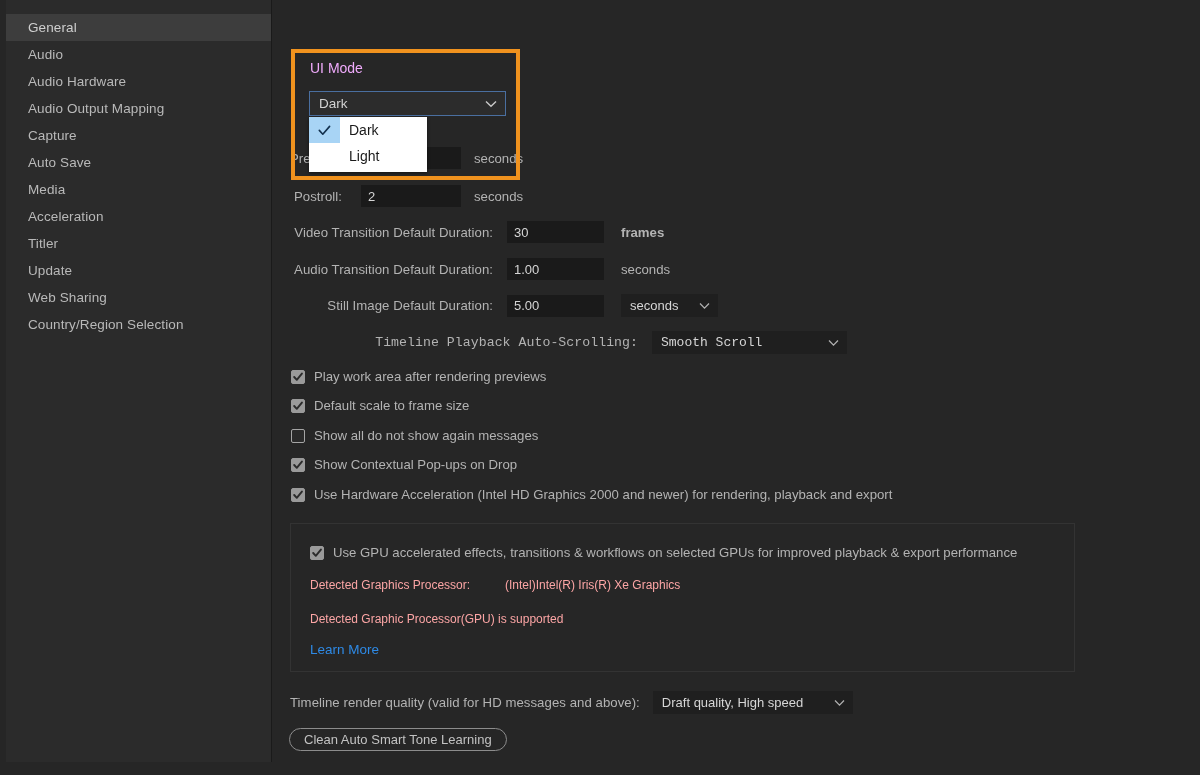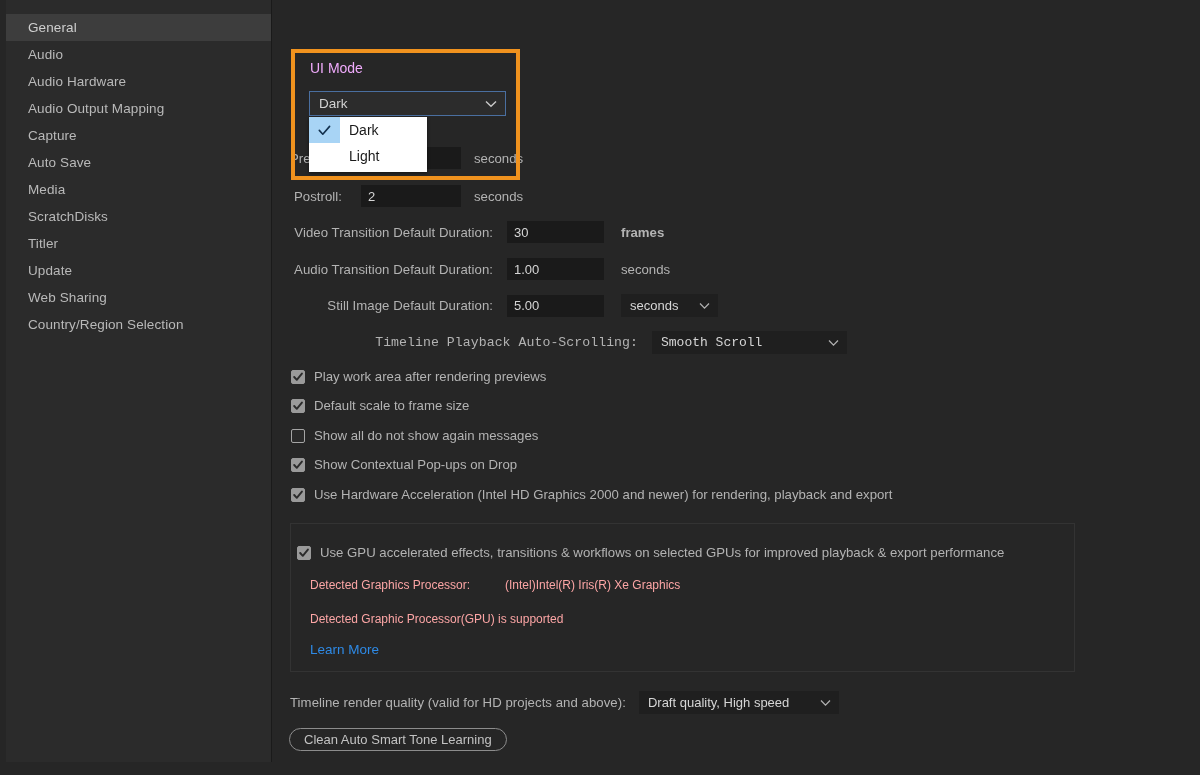--- a/index.html
+++ b/index.html
@@ -184,21 +184,21 @@
 <div id="app">
 
   <div id="sidebar">
     <div class="side-item selected"><span>General</span></div>
     <div class="side-item"><span>Audio</span></div>
     <div class="side-item"><span>Audio Hardware</span></div>
     <div class="side-item"><span>Audio Output Mapping</span></div>
     <div class="side-item"><span>Capture</span></div>
     <div class="side-item"><span>Auto Save</span></div>
     <div class="side-item"><span>Media</span></div>
-    <div class="side-item"><span>ScratchDisks</span></div>
+    <div class="side-item"><span>Acceleration</span></div>
     <div class="side-item"><span>Titler</span></div>
     <div class="side-item"><span>Update</span></div>
     <div class="side-item"><span>Web Sharing</span></div>
     <div class="side-item"><span>Country/Region Selection</span></div>
   </div>
 
   <div id="main">
 
     <div class="row" style="left:17px; top:147px;">
       <span class="lbl" style="width:56px; text-align:left;">Preroll:</span>
@@ -286,37 +286,37 @@
       <span class="cb on">
         <svg width="10" height="10" viewBox="0 0 10 10">
             <path d="M1.2 5 L3.8 7.8 L8.9 1.6" fill="none" stroke="#2b2b2b" stroke-width="1.9" stroke-linecap="round" stroke-linejoin="round"></path>
           </svg>
       </span>
       <span class="cbtext">Use Hardware Acceleration (Intel HD Graphics 2000 and newer) for rendering, playback and export</span>
     </div>
 
     <div id="gpu-panel">
       <div class="inner">
-        <div class="cbrow" style="left:6px; top:21px;justify-content:flex-end;">
+        <div class="cbrow" style="left:19px; top:21px;justify-content:flex-end;">
           <span class="cb on">
             <svg width="10" height="10" viewBox="0 0 10 10">
                 <path d="M1.2 5 L3.8 7.8 L8.9 1.6" fill="none" stroke="#2b2b2b" stroke-width="1.9" stroke-linecap="round" stroke-linejoin="round"></path>
               </svg>
           </span>
           <span class="cbtext">Use GPU accelerated effects, transitions &amp; workflows on selected GPUs for improved playback &amp; export performance</span>
         </div>
         <div class="gputext" style="left:19px; top:54px;">Detected Graphics Processor:</div>
         <div class="gputext" style="left:214px; top:54px;">(Intel)Intel(R) Iris(R) Xe Graphics</div>
         <div class="gputext" style="left:19px; top:88px;">Detected Graphic Processor(GPU) is supported</div>
         <a class="link" style="position:absolute; left:19px; top:118px; text-decoration:none;">Learn More</a>
       </div>
     </div>
 
     <div class="row" style="left:17px; top:691px; width:860px;">
-      <span class="lbl" style="text-align:left;">Timeline render quality (valid for HD projects and above):</span>
+      <span class="lbl" style="text-align:left;">Timeline render quality (valid for HD messages and above):</span>
       <div class="combo" style="width:200px; margin-left:13px;">
         <span>Draft quality, High speed</span>
         <span class="chev">
           <svg width="11" height="7" viewBox="0 0 11 7">
               <path d="M1 1 L5.5 5.6 L10 1" fill="none" stroke="#b0b0b0" stroke-width="1.3"></path>
             </svg>
         </span>
       </div>
     </div>
 

